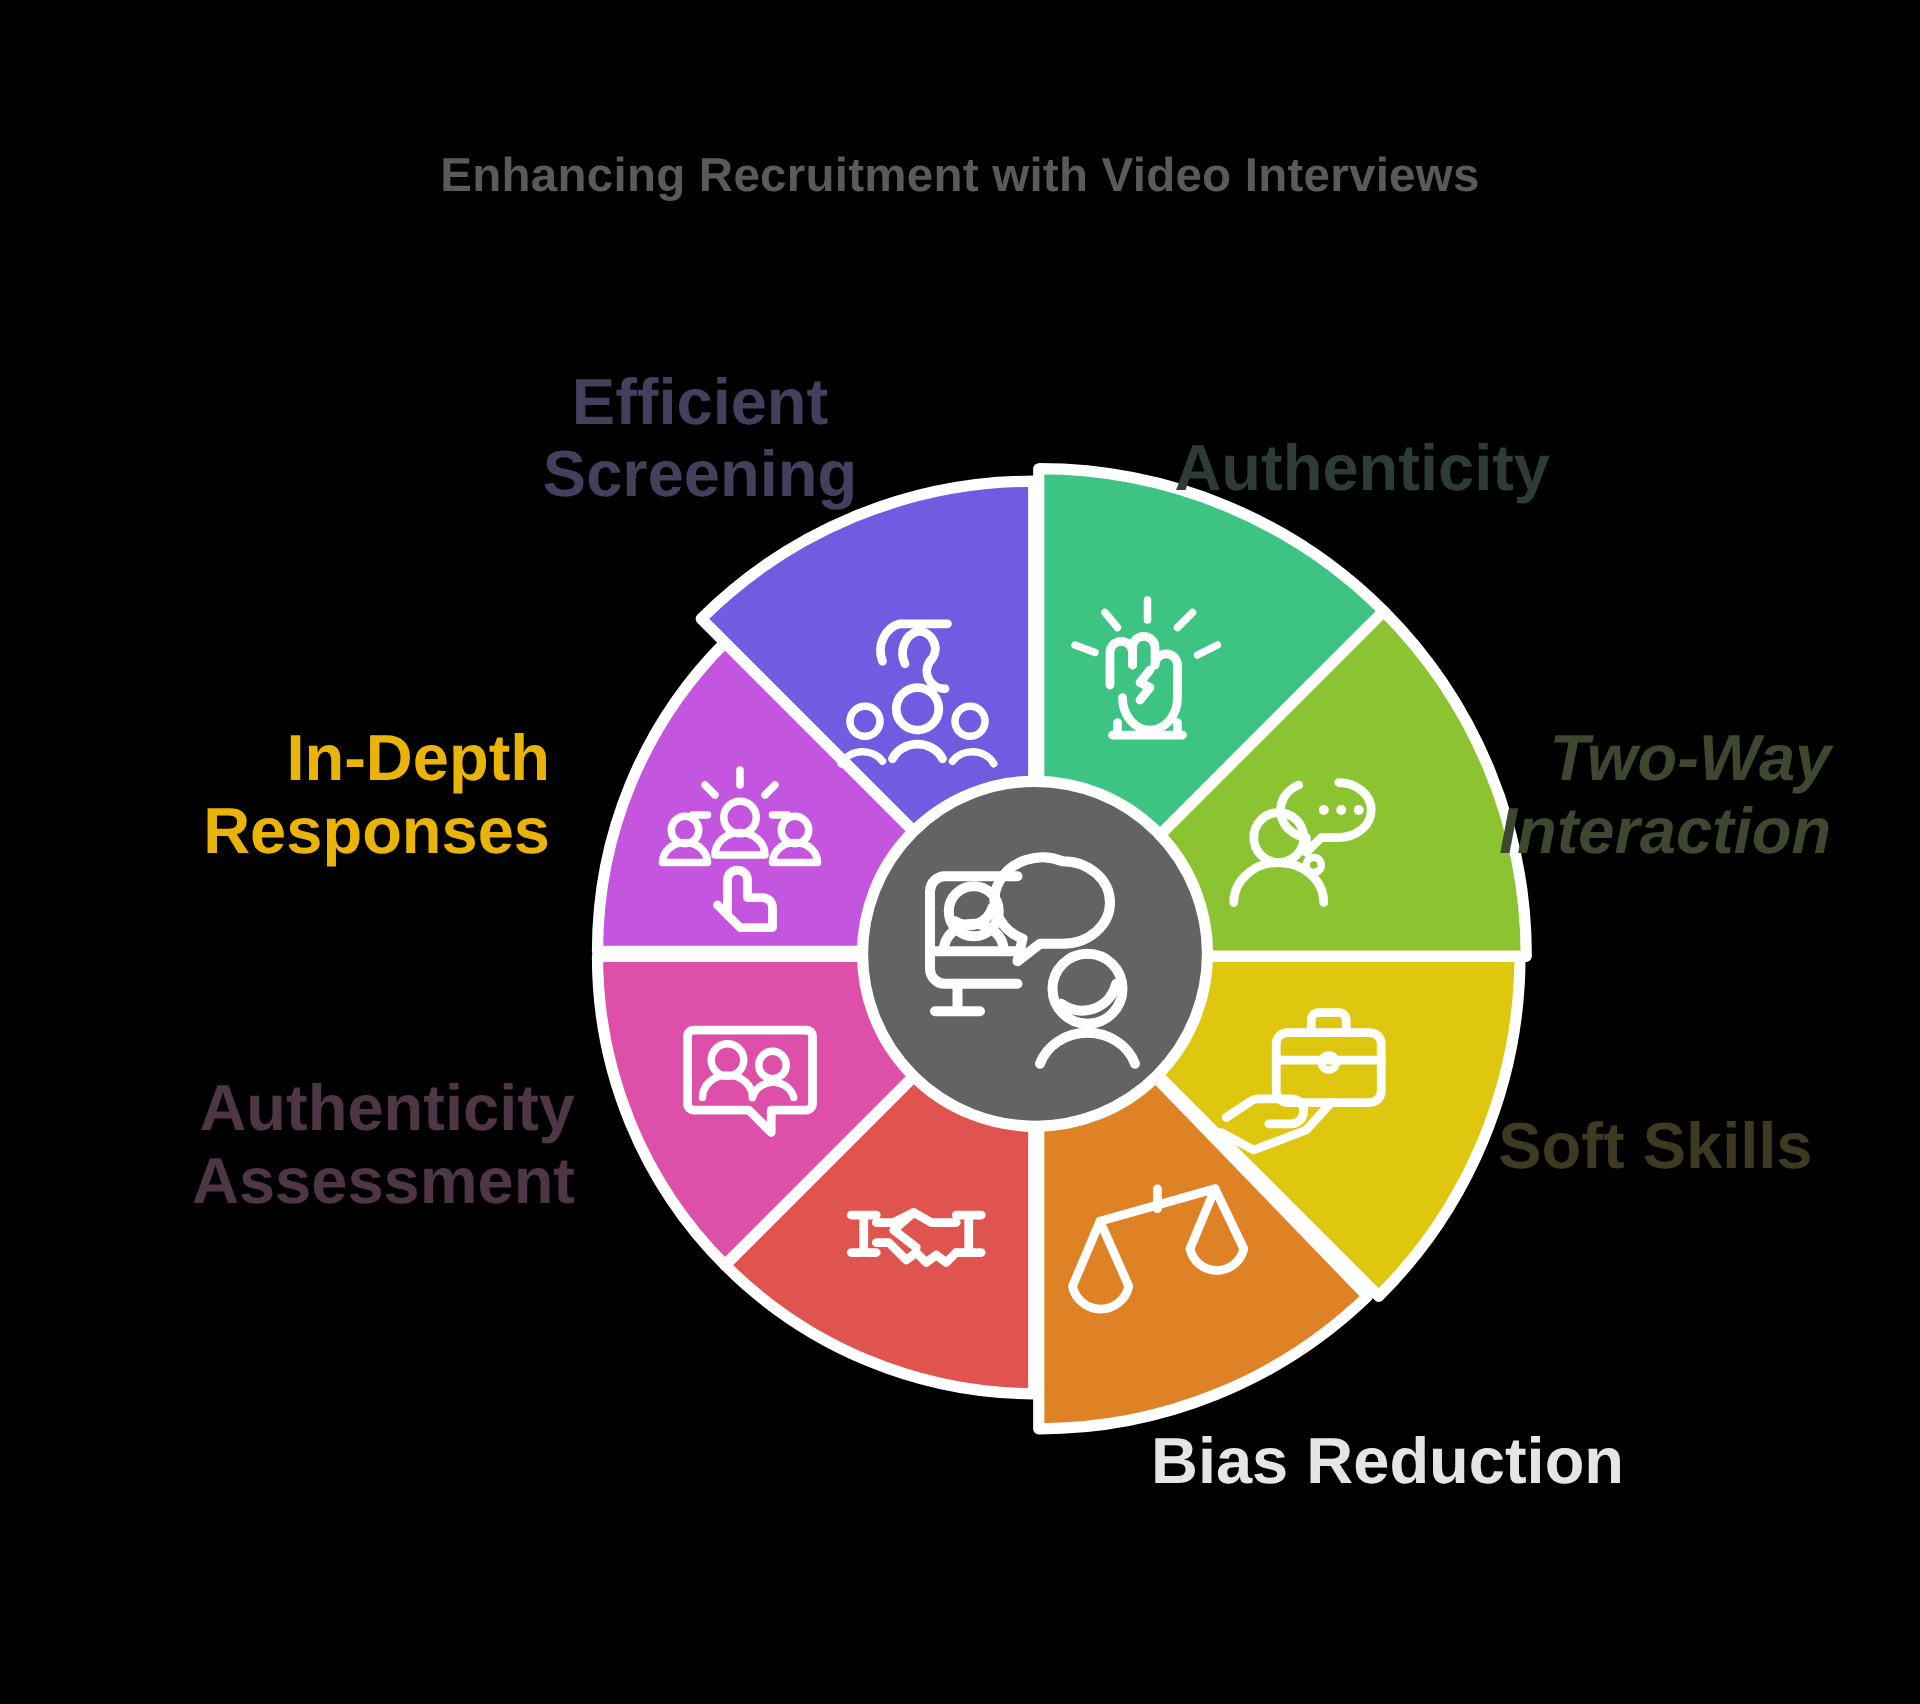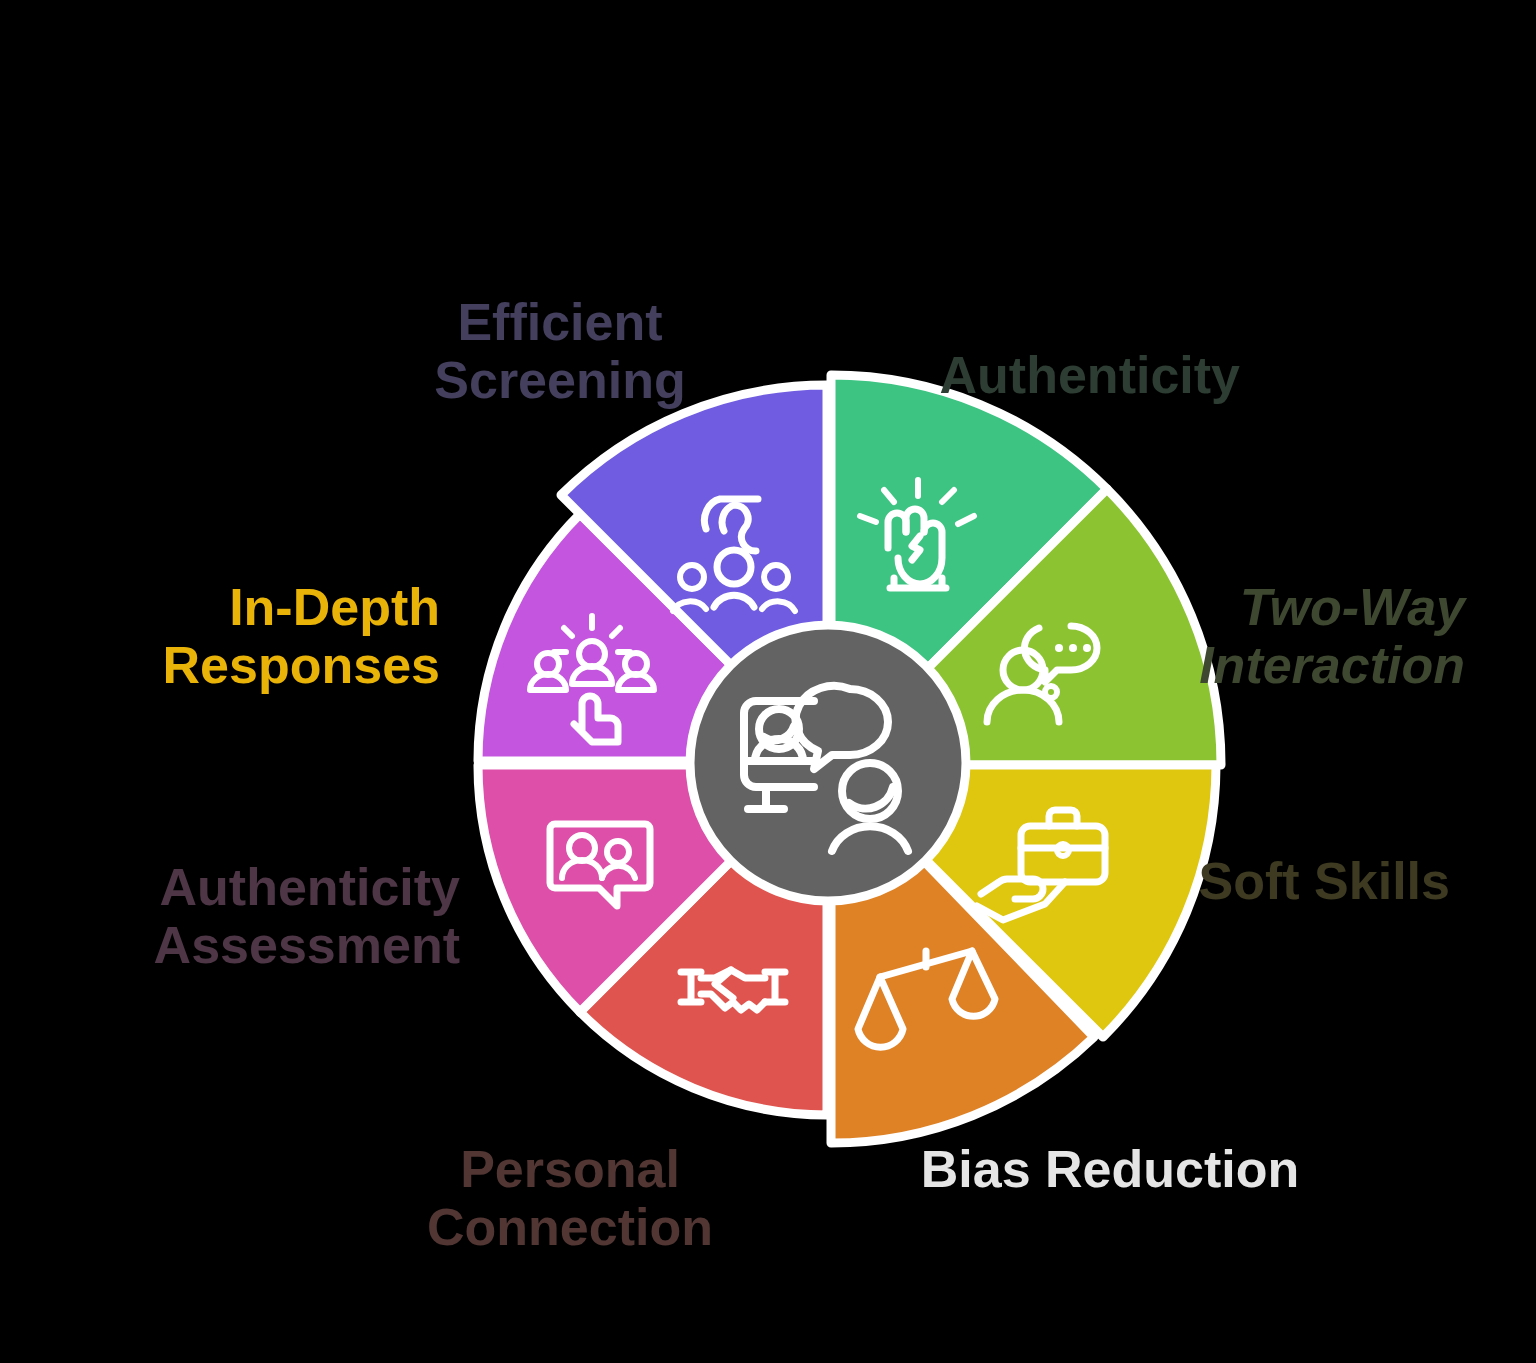--- a/index.html
+++ b/index.html
@@ -38,21 +38,21 @@
   }
   .seg-label {
     position: absolute;
     font-size: 52px;
     font-weight: bold;
     line-height: 1.12;
     white-space: pre-line;
   }
   .lbl-authenticity   { left: 900px;  top: 346px;  width: 340px; text-align: right; color: #2d3d33; }
   .lbl-twoway         { left: 1165px; top: 578px;  width: 300px; text-align: right;  color: #3e4730; font-style: italic; }
-  .lbl-softskills     { left: 1150px; top: 852px;  width: 300px; text-align: right;  color: #3d3a21; }
+  .lbl-softskills     { left: 1150px; top: 888px;  width: 300px; text-align: right;  color: #3d3a21; }
   .lbl-bias           { left: 900px;  top: 1140px; width: 420px; text-align: center; color: #e5e5e5; }
   .lbl-personal       { left: 400px;  top: 1140px; width: 340px; text-align: center; color: #523634; }
   .lbl-communication  { left: 60px;   top: 858px;  width: 400px; text-align: right;  color: #4e3646; }
   .lbl-indepth        { left: 140px;  top: 578px;  width: 300px; text-align: right;  color: #eab308; }
   .lbl-efficient      { left: 400px;  top: 293px;  width: 320px; text-align: center; color: #453f5e; }
   .icon-stroke {
     fill: none;
     stroke: #ffffff;
     stroke-width: 7;
     stroke-linecap: round;
@@ -71,20 +71,21 @@
     stroke-width: 8;
     stroke-linecap: round;
     stroke-linejoin: round;
   }
 </style>
 </head>
 <body>
 
 <div id="stage">
 
+  <div class="chart-title">Enhancing Recruitment with Video Interviews</div>
 
   <svg class="wheel" viewBox="0 0 1536 1363">
 
     <g>
       <path d="M 831 765 L 831 375 A 390 390 0 0 1 1107 489 L 831 765 Z" fill="#3dc483" stroke="#ffffff" stroke-width="9" stroke-linejoin="round"></path>
       <g transform="translate(920,540)">
         <path class="icon-stroke" d="M -22 18 a 22 26 0 0 0 44 0 l 0 -26 a 9 9 0 0 0 -18 0"></path>
         <path class="icon-stroke" d="M 4 -8 l 0 -14 a 9 9 0 0 0 -18 0 l 0 14"></path>
         <path class="icon-stroke" d="M -14 -8 l 0 -10 a 9 9 0 0 0 -18 0 l 0 26"></path>
         <path class="icon-stroke" d="M 0 -4 l -8 10 l 8 4 l -8 10"></path>
@@ -195,20 +196,18 @@
     </g>
   </svg>
 
   <div class="seg-label lbl-efficient">Efficient
 Screening</div>
   <div class="seg-label lbl-authenticity">Authenticity</div>
   <div class="seg-label lbl-twoway">Two-Way
 Interaction</div>
   <div class="seg-label lbl-softskills">Soft Skills</div>
   <div class="seg-label lbl-bias">Bias Reduction</div>
-  <div class="seg-label lbl-personal">Personal
-Connection</div>
   <div class="seg-label lbl-communication">Authenticity
 Assessment</div>
   <div class="seg-label lbl-indepth">In-Depth
 Responses</div>
 
 </div>
 
 </body></html>

